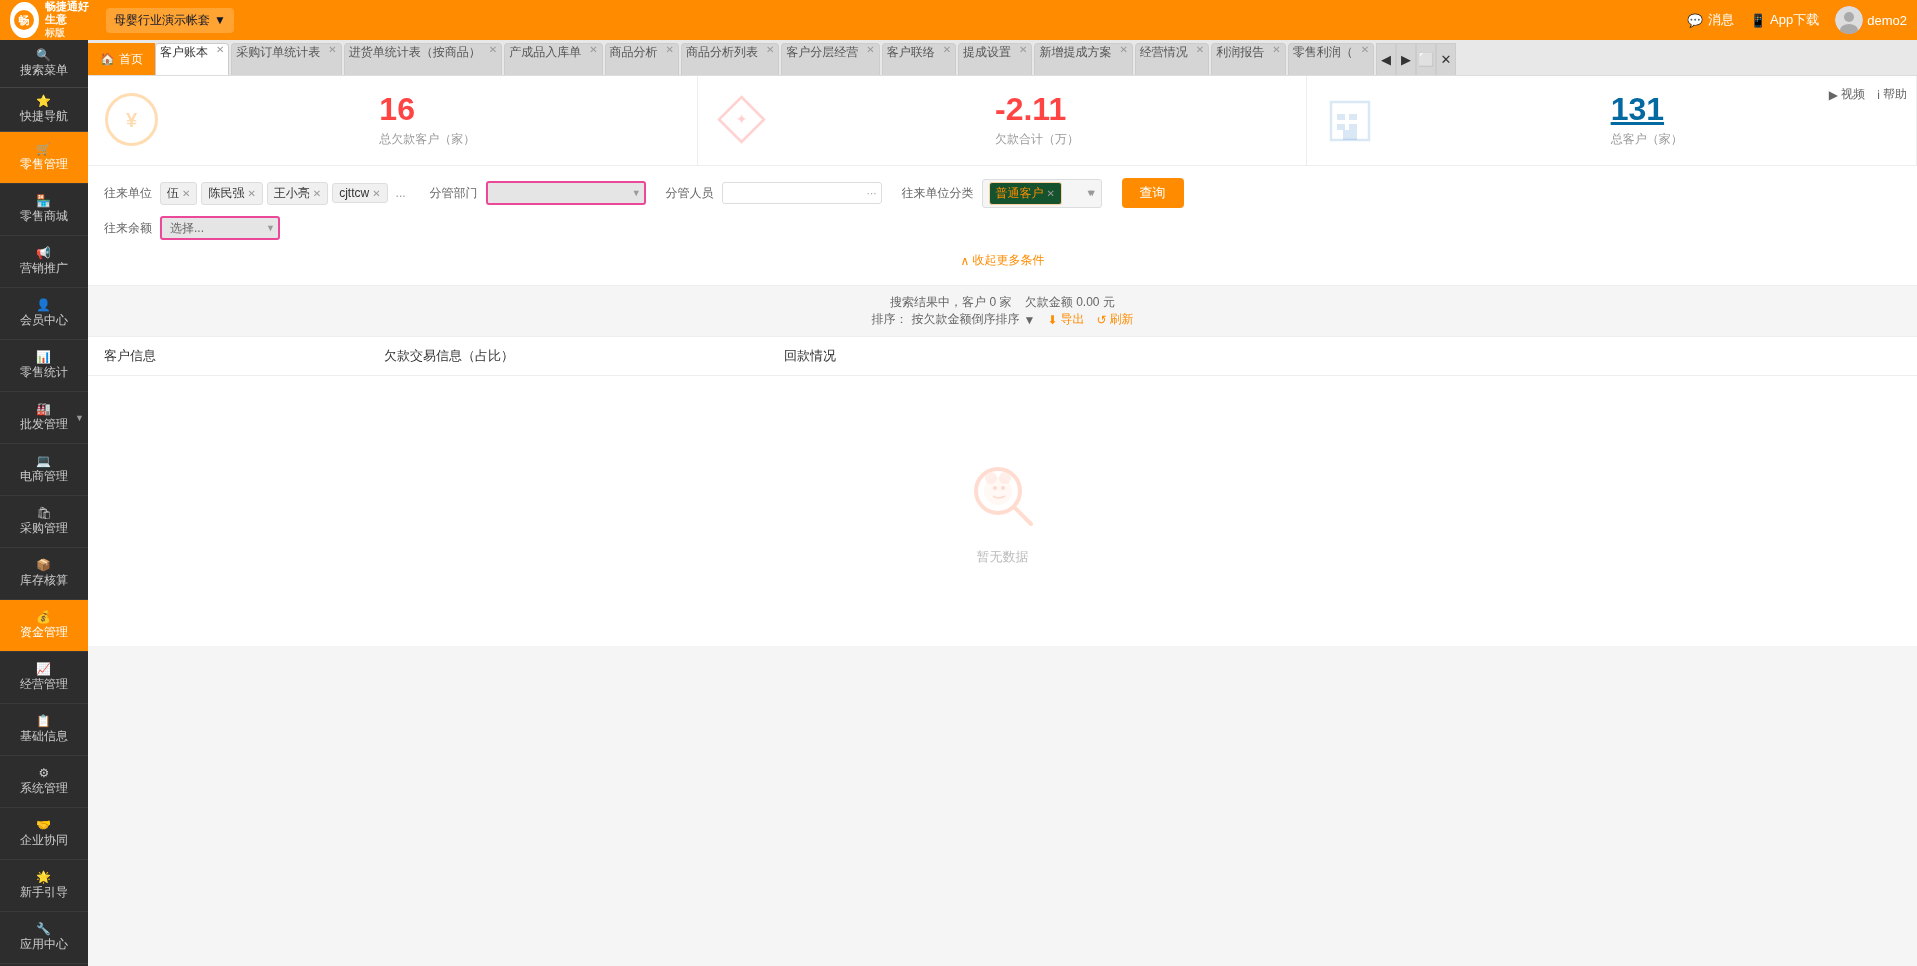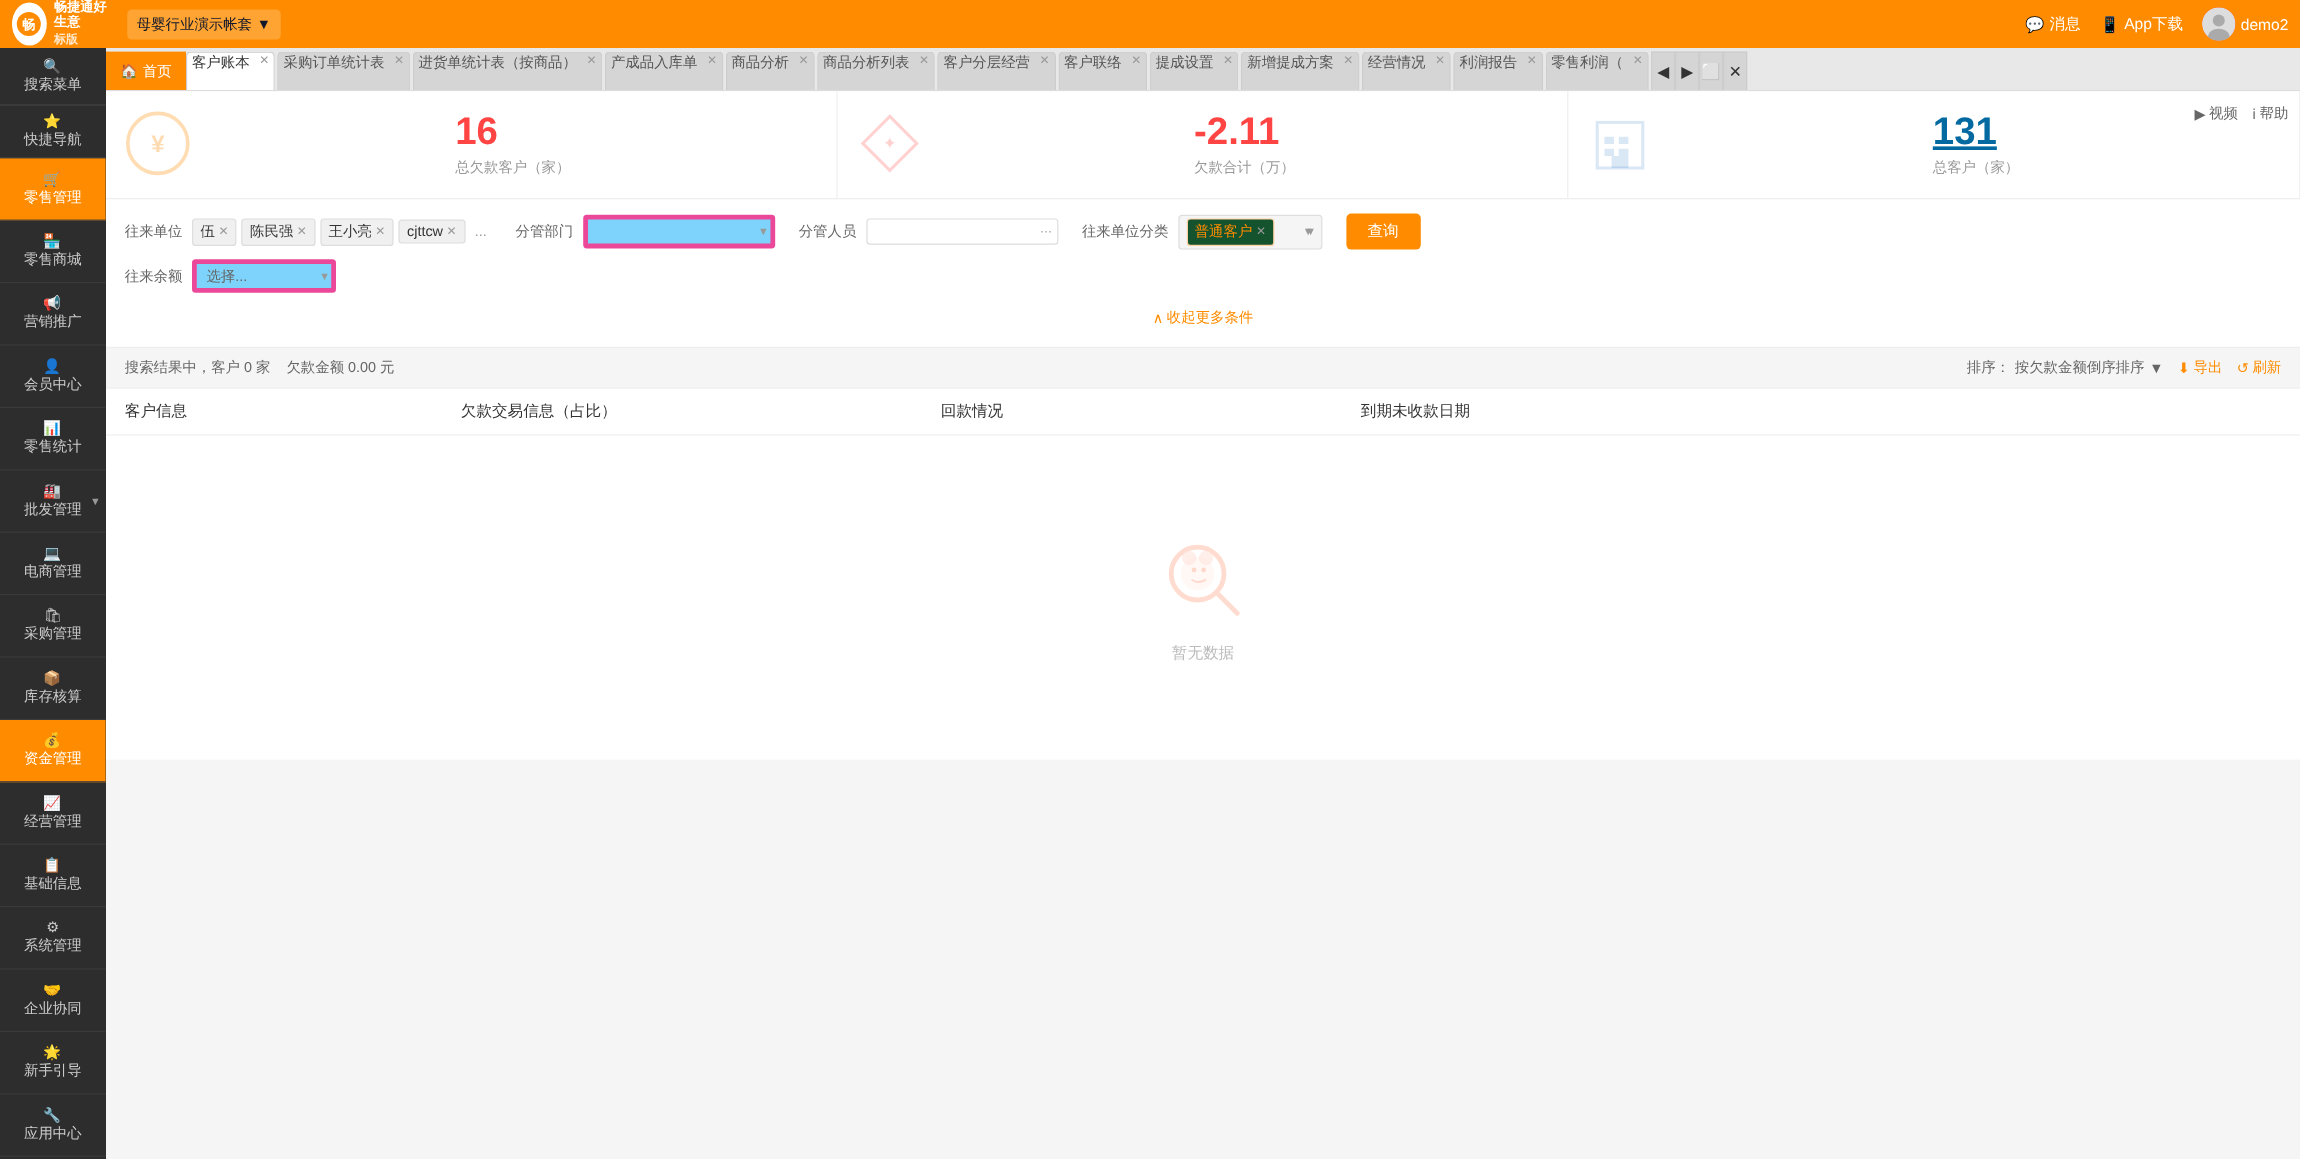--- a/index.html
+++ b/index.html
@@ -51,31 +51,31 @@
     .video-help span { cursor: pointer; display: flex; align-items: center; gap: 3px; }
 
     
     .filter-section { background: white; padding: 12px 16px; border-bottom: 1px solid #eee; }
     .filter-row { display: flex; align-items: center; gap: 8px; margin-bottom: 8px; flex-wrap: wrap; }
     .filter-label { font-size: 12px; color: #666; white-space: nowrap; }
     .filter-tags { display: flex; gap: 4px; flex-wrap: wrap; align-items: center; }
     .filter-tag { background: #f0f0f0; border: 1px solid #ddd; border-radius: 3px; padding: 2px 6px; font-size: 12px; display: flex; align-items: center; gap: 3px; }
     .filter-tag-close { cursor: pointer; color: #999; font-size: 10px; }
     .filter-more-btn { color: #999; cursor: pointer; font-size: 12px; padding: 2px 4px; }
-    .filter-dropdown { background: #7dd3fc; border: 4px solid #ec4899; border-radius: 3px; padding: 3px 20px 3px 8px; font-size: 12px; color: #666; cursor: pointer; position: relative; min-width: 160px; appearance: none; }
+    .filter-dropdown { background: #e5e5e5; border: 2px solid #ec4899; border-radius: 3px; padding: 3px 20px 3px 8px; font-size: 12px; color: #666; cursor: pointer; position: relative; min-width: 160px; appearance: none; }
     .filter-dropdown-wrap { position: relative; display: inline-flex; align-items: center; }
     .filter-dropdown-wrap::after { content: '▼'; position: absolute; right: 5px; font-size: 9px; color: #999; pointer-events: none; }
     .filter-input-wrap { position: relative; display: inline-flex; align-items: center; min-width: 160px; }
     .filter-input { border: 1px solid #ddd; border-radius: 3px; padding: 3px 24px 3px 8px; font-size: 12px; color: #666; width: 160px; }
     .filter-input-more { position: absolute; right: 5px; color: #999; cursor: pointer; font-size: 10px; }
     .collapse-btn { color: #ff8c00; cursor: pointer; font-size: 12px; display: flex; align-items: center; gap: 3px; text-align: center; }
     .collapse-row { display: flex; justify-content: center; padding: 4px; }
 
     
-    .search-result-bar { background: #f5f5f5; padding: 8px 16px; display: flex; align-items: center; justify-content: space-between; border-bottom: 1px solid #eee; }
+    .search-result-bar { background: #f5f5f5; padding: 8px 16px; display: flex; align-items: center; justify-content: space-between; border-bottom: 1px solid #eee; flex-direction: column; }
     .search-result-info { font-size: 12px; color: #666; display: flex; gap: 16px; }
     .search-result-actions { display: flex; align-items: center; gap: 12px; font-size: 12px; color: #666; }
     .sort-btn { display: flex; align-items: center; gap: 4px; cursor: pointer; }
     .action-btn { color: #ff8c00; cursor: pointer; display: flex; align-items: center; gap: 3px; }
 
     
     .table-container { background: white; }
     .table-header { display: grid; grid-template-columns: 280px 400px 350px 1fr; padding: 10px 16px; border-bottom: 1px solid #eee; font-size: 13px; color: #333; font-weight: 500; }
     .table-body { }
     .empty-state { display: flex; flex-direction: column; align-items: center; justify-content: center; padding: 80px; color: #ccc; }
@@ -430,21 +430,20 @@
               <span>刷新</span>
             </div>
           </div>
         </div>
 
         <div class="table-container">
           <div class="table-header">
             <div>客户信息</div>
             <div>欠款交易信息（占比）</div>
             <div>回款情况</div>
-            <div>到期未收款日期</div>
           </div>
           <div class="table-body">
             <div class="empty-state">
               <div style="width:80px;height:80px;opacity:0.4;margin-bottom:12px">
                 
                 <svg width="80" height="80" viewBox="0 0 80 80">
                   <circle cx="35" cy="35" r="22" fill="none" stroke="#ffaa88" stroke-width="4"></circle>
                   <line x1="52" y1="52" x2="68" y2="68" stroke="#ffaa88" stroke-width="4" stroke-linecap="round"></line>
                   <circle cx="35" cy="35" r="14" fill="#ffddcc" opacity="0.5"></circle>
 

